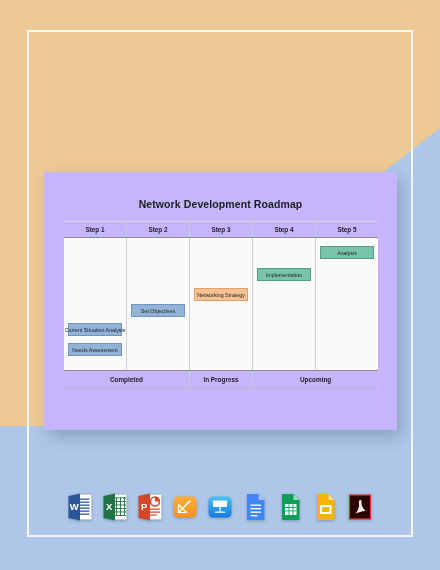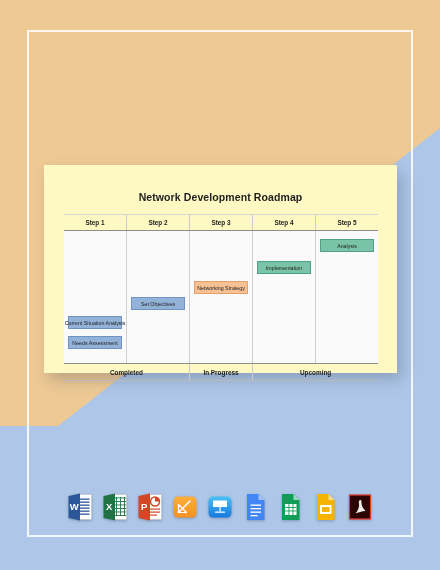--- a/index.html
+++ b/index.html
@@ -42,24 +42,24 @@
     height: 507px;
     border: 2px solid rgba(255,255,255,0.85);
     box-sizing: border-box;
     pointer-events: none;
   }
 
   
   #doc-card {
     position: absolute;
     left: 44px;
-    top: 165px;
+    top: 172px;
     width: 353px;
-    height: 208px;
-    background: #fef9c3;
+    height: 258px;
+    background: #c4b5fd;
     box-shadow: 5px 7px 14px rgba(60,70,90,0.28);
   }
 
   #doc-title {
     text-align: center;
     font-size: 10.5px;
     font-weight: bold;
     color: #1d1d1d;
     margin-top: 26px;
     letter-spacing: 0.1px;

